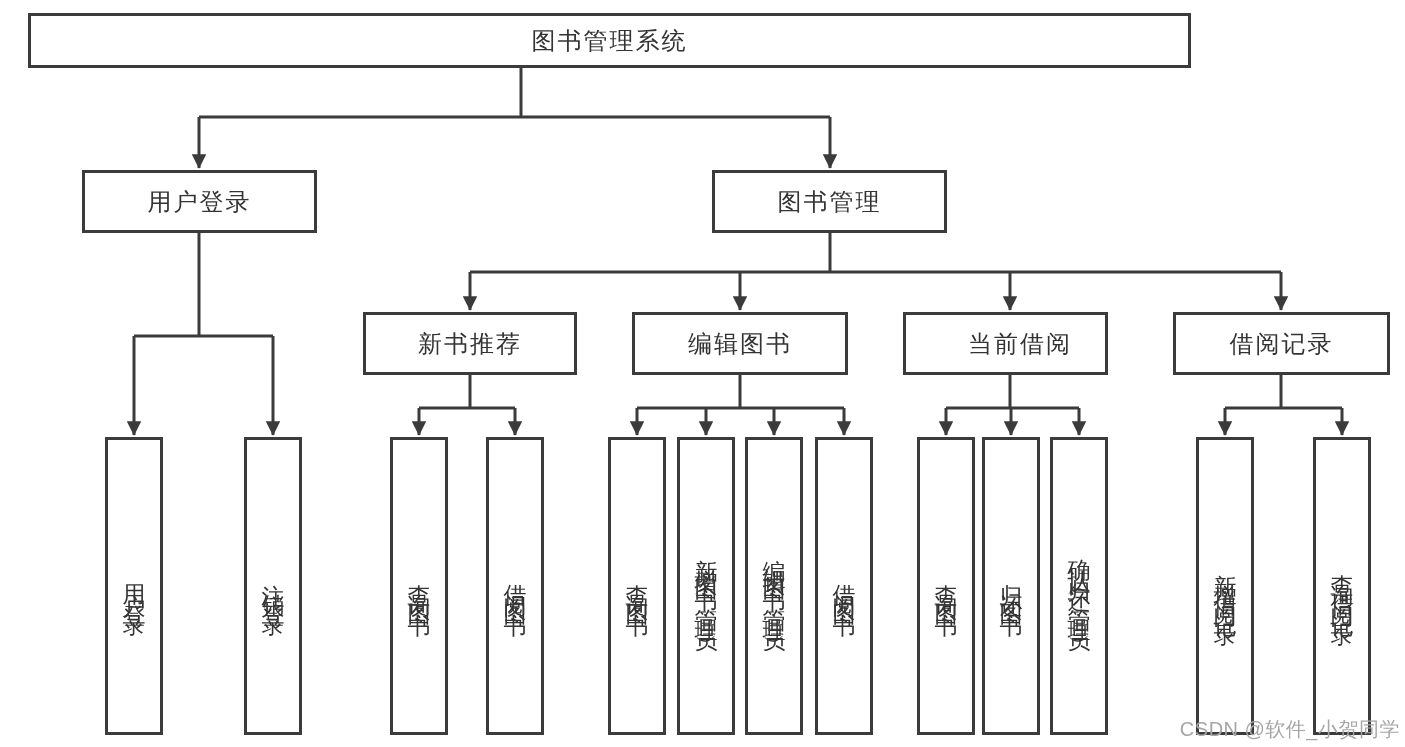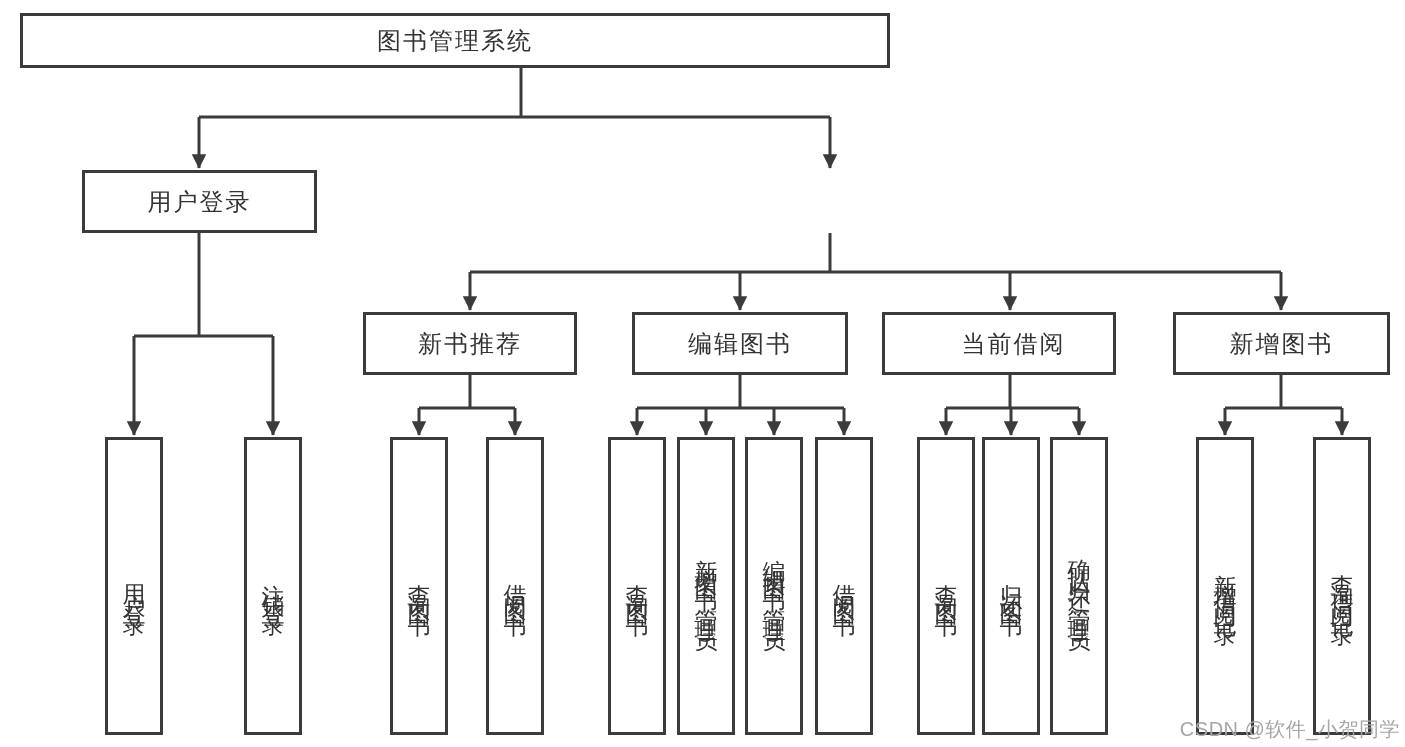--- a/index.html
+++ b/index.html
@@ -39,26 +39,26 @@
   }
   .leaf span {
     writing-mode: vertical-rl;
     text-orientation: mixed;
     font-size: 23px;
     letter-spacing: 10px;
     line-height: 1;
     white-space: nowrap;
   }
   
-  .n-root   { left: 20px;   top: 13px;  width: 870px; height: 55px; }
+  .n-root   { left: 28px;   top: 13px;  width: 1163px; height: 55px; }
   .n-login  { left: 82px;   top: 170px; width: 235px;  height: 63px; }
   .n-mgmt   { left: 712px;  top: 170px; width: 235px;  height: 63px; }
   .n-newb   { left: 363px;  top: 312px; width: 214px;  height: 63px; text-align: center; }
   .n-borrow { left: 632px;  top: 312px; width: 216px;  height: 63px; }
-  .n-cur    { left: 882px;  top: 312px; width: 234px;  height: 63px; padding-left: 29px; }
+  .n-cur    { left: 903px;  top: 312px; width: 205px;  height: 63px; padding-left: 29px; }
   .n-rec    { left: 1173px; top: 312px; width: 217px;  height: 63px; }
   .leaf     { top: 437px;   width: 58px; height: 298px; }
   .lf-a1 { left: 105px; }  .lf-a2 { left: 244px; }
   .lf-b1 { left: 390px; }  .lf-b2 { left: 486px; }
   .lf-c1 { left: 608px; }  .lf-c2 { left: 677px; }
   .lf-c3 { left: 745px; }  .lf-c4 { left: 815px; }
   .lf-d1 { left: 917px; }  .lf-d2 { left: 982px; }  .lf-d3 { left: 1050px; }
   .lf-e1 { left: 1196px; } .lf-e2 { left: 1313px; }
   .watermark {
     position: absolute;
@@ -141,32 +141,35 @@
     </g>
   </svg>
 
   <div class="box h-box n-root">
     <span>图书管理系统</span>
   </div>
 
   <div class="box h-box n-login">
     <span>用户登录</span>
   </div>
+  <div class="box h-box n-mgmt">
+    <span>图书管理</span>
+  </div>
 
   <div class="box h-box n-newb">
     <span>新书推荐</span>
   </div>
   <div class="box h-box n-borrow">
     <span>编辑图书</span>
   </div>
   <div class="box h-box n-cur">
     <span>当前借阅</span>
   </div>
   <div class="box h-box n-rec">
-    <span>新增图书</span>
+    <span>借阅记录</span>
   </div>
 
   <div class="box leaf lf-a1">
     <span>用户登录</span>
   </div>
   <div class="box leaf lf-a2">
     <span>注销登录</span>
   </div>
 
   <div class="box leaf lf-b1">

